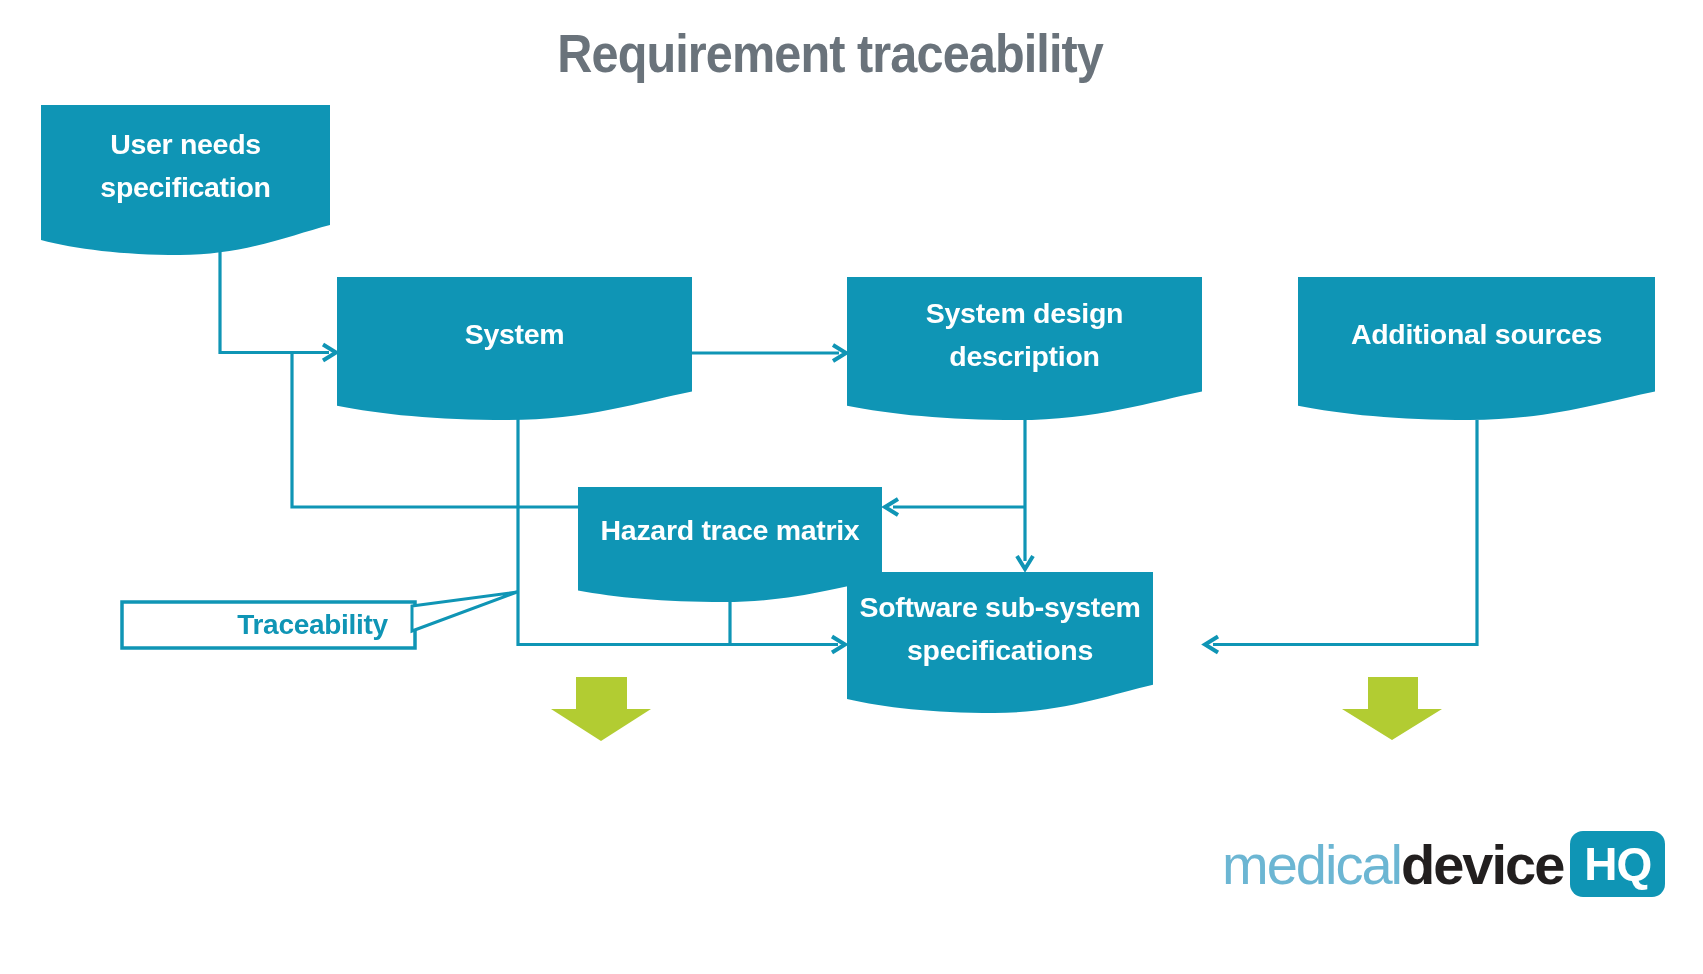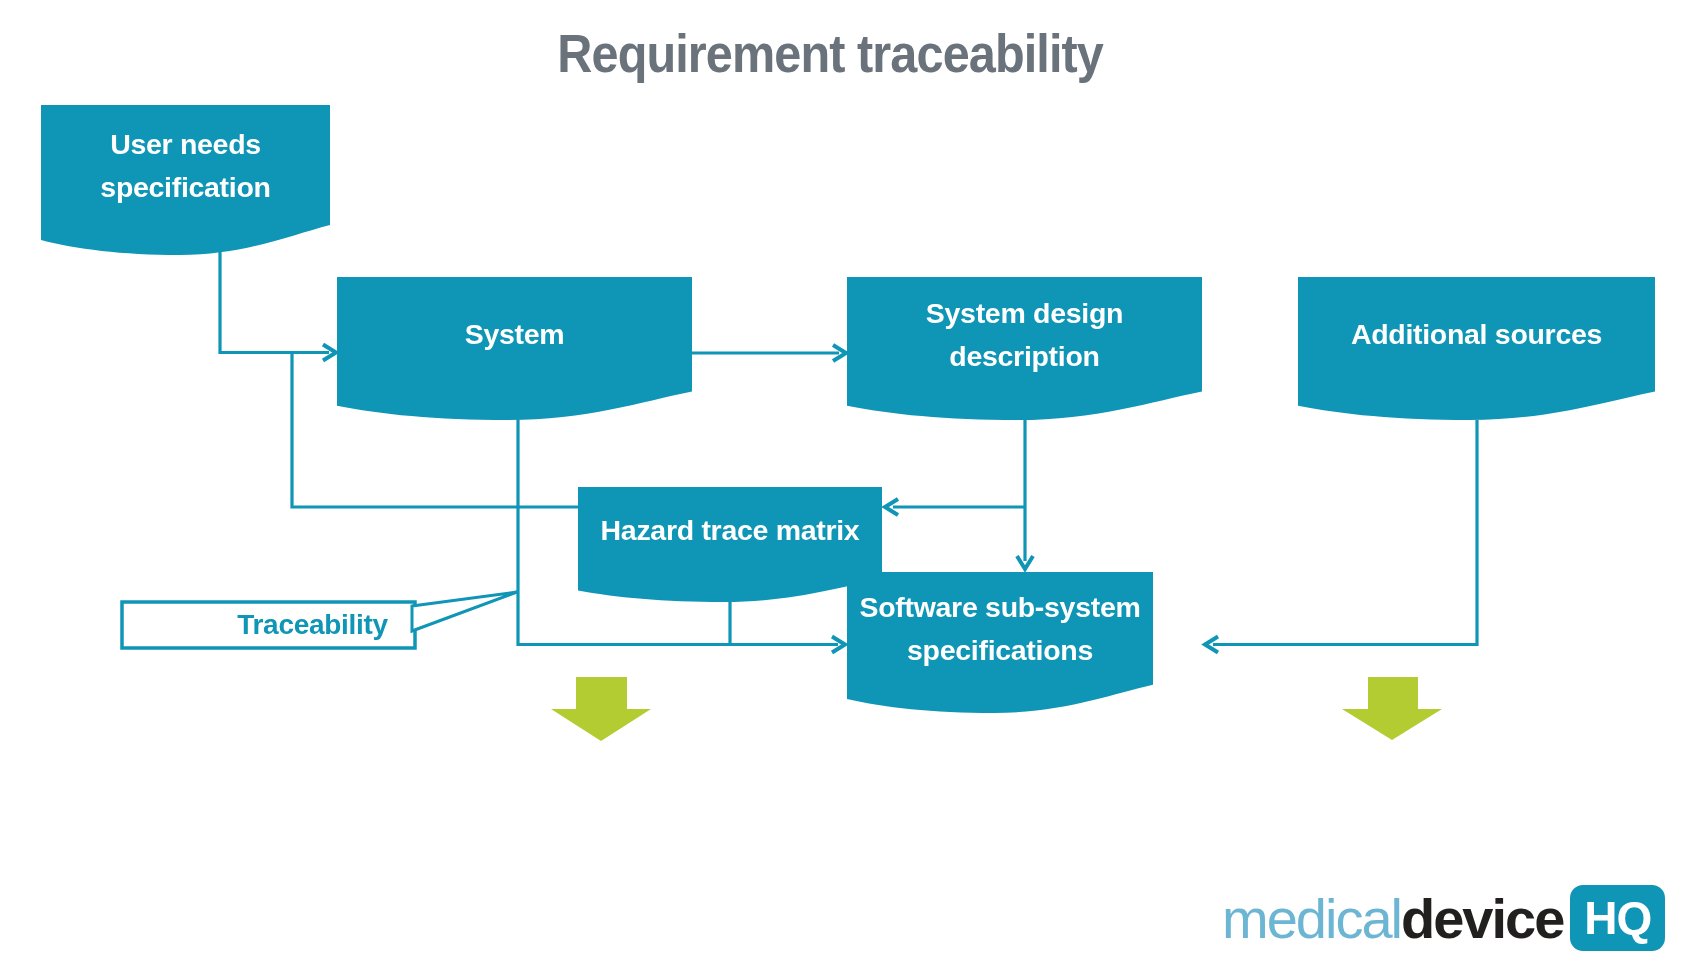--- a/index.html
+++ b/index.html
@@ -27,21 +27,21 @@
   .connectors .head{fill:none;stroke:var(--teal);stroke-width:4px;stroke-linejoin:miter;}
   .connectors .green{fill:var(--green);stroke:none;}
   .connectors .callout-rect{fill:#fff;stroke:var(--teal);stroke-width:3.5px;}
   .connectors .callout-tail{fill:#fff;stroke:var(--teal);stroke-width:3px;}
   .callout-label{
     position:absolute;left:122px;top:602px;width:293px;height:46px;z-index:3;
     display:flex;align-items:center;justify-content:center;
     color:var(--teal);font-size:28px;font-weight:700;letter-spacing:-.3px;margin-left:44px;
   }
   .logo{
-    position:absolute;left:1222px;top:878px;height:80px;z-index:2;
+    position:absolute;left:1222px;top:824px;height:80px;z-index:2;
     display:flex;align-items:center;letter-spacing:-2px;text-align:right;
   }
   .logo .medical{color:var(--logo-light);font-size:56px;font-weight:400;}
   .logo .device{color:var(--logo-dark);font-size:56px;font-weight:700;}
   .logo .hq{
     margin-left:7px;width:95px;height:66px;background:var(--teal);border-radius:13px;
     display:flex;align-items:center;justify-content:center;
     color:#fff;font-size:46px;font-weight:700;letter-spacing:-1px;
   }
 </style>

